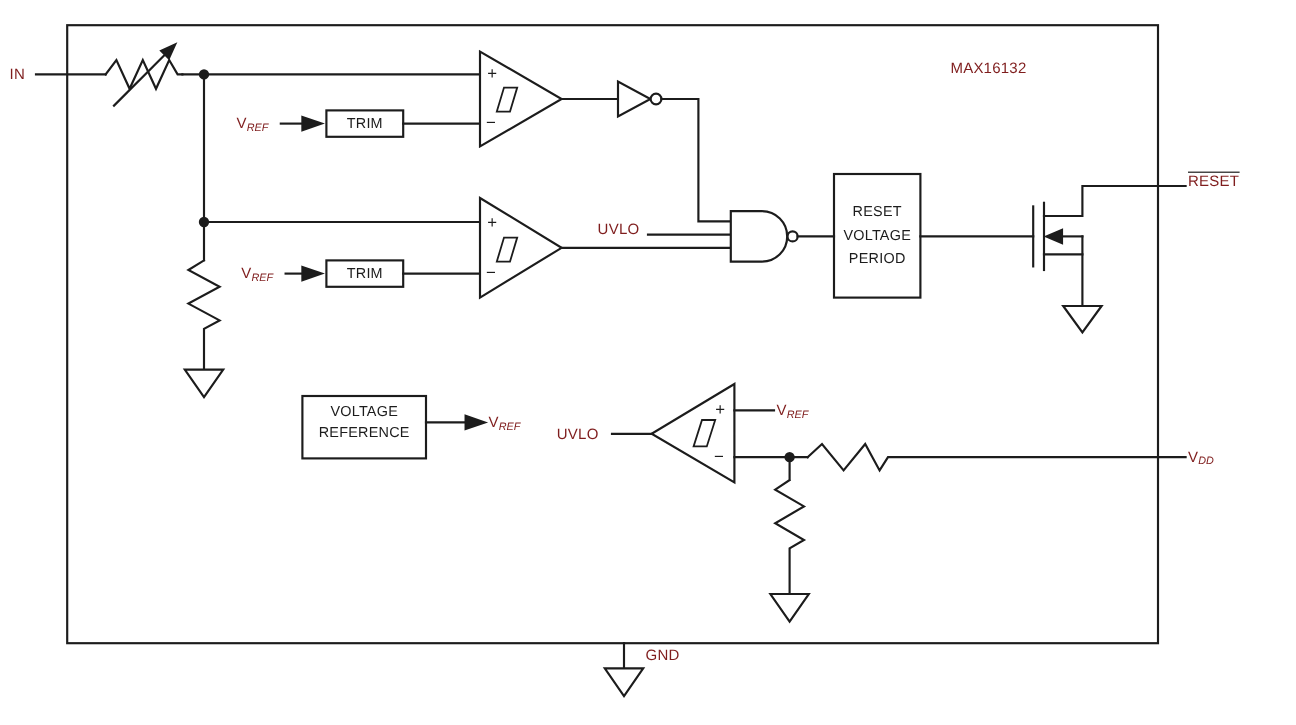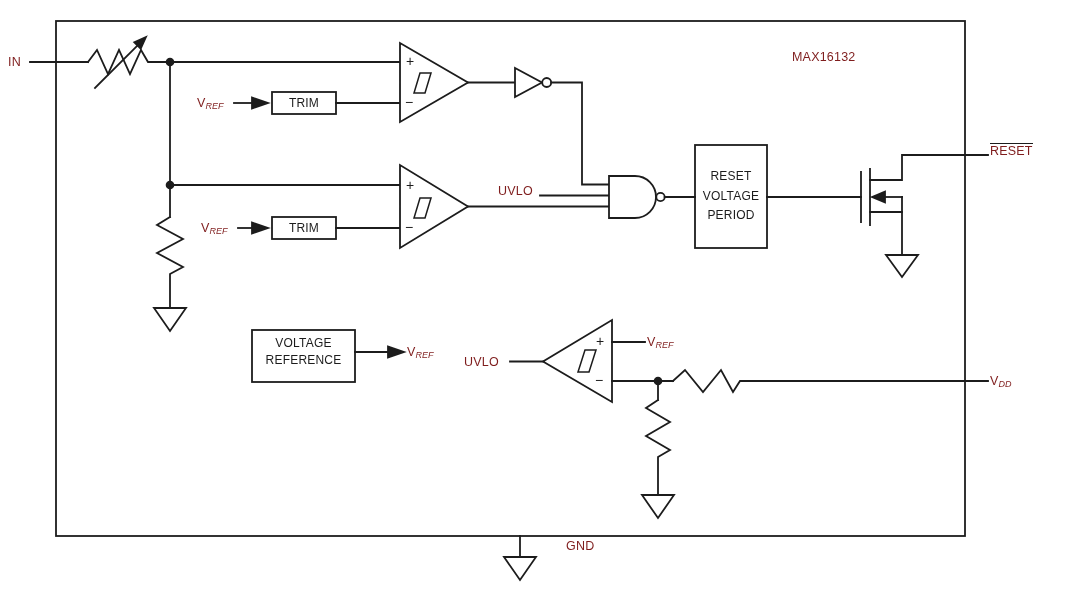--- a/index.html
+++ b/index.html
@@ -187,15 +187,15 @@
     <span>VOLTAGE</span>
     <span>REFERENCE</span>
   </div>
   <span class="lbl" style="left:407px; top:345px;"><span>V</span><sub>REF</sub></span>
 
   <span class="lbl" style="left:464px; top:355px;">UVLO</span>
   <span class="lbl" style="left:647px; top:335px;"><span>V</span><sub>REF</sub></span>
 
   <span class="lbl" style="left:990px; top:374px;text-align:right;"><span>V</span><sub>DD</sub></span>
 
-  <span class="lbl" style="left:538px; top:539px;margin-left:28px;">GND</span>
+  <span class="lbl" style="left:538px; top:539px;">GND</span>
 
 </div>
 
 </body></html>

